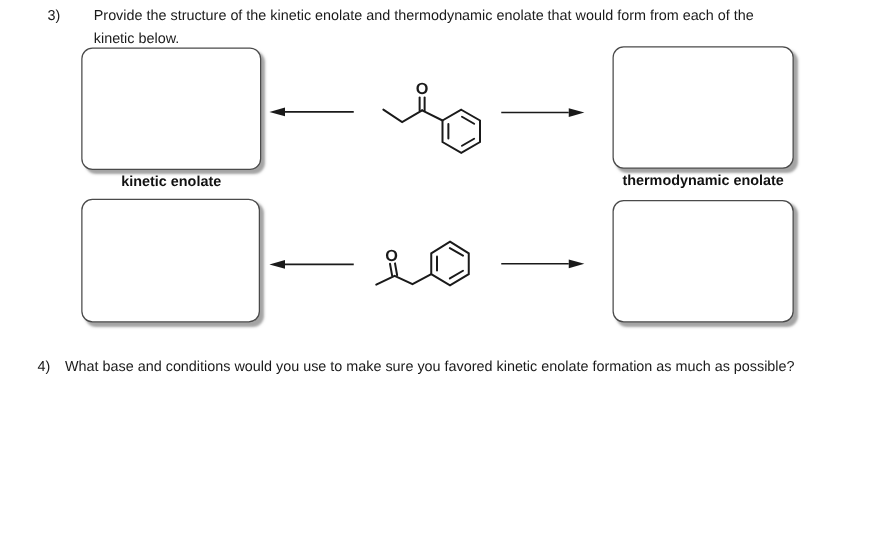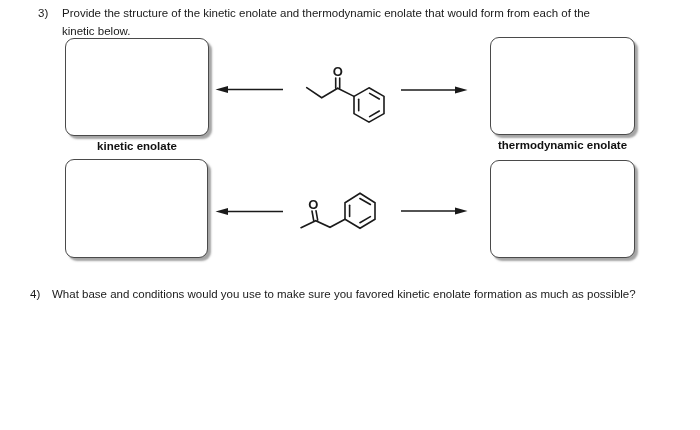--- a/index.html
+++ b/index.html
@@ -7,21 +7,21 @@
     position:relative;
     width:700px;height:430px;
     background:#ffffff;
     font-family:"Liberation Sans", sans-serif;
     color:#1a1a1a;
     overflow:hidden;
   }
   .question{position:absolute;font-size:11.5px;line-height:17.5px;color:#1a1a1a;}
   .qnum{position:absolute;left:0;top:0;}
   .q3{left:38px;top:5px;width:640px;}
-  .q3 .qtext{margin-left:24px;}
+  .q3 .qtext{margin-left:37px;}
   .q4{left:30px;top:286px;width:660px;}
   .q4 .qtext{margin-left:22px;}
   .abox{
     position:absolute;
     background:#ffffff;
     border:1.5px solid #4a4a4a;
     border-radius:9px;
     box-shadow:3px 3px 2px rgba(90,90,90,0.55);
     box-sizing:border-box;
   }

